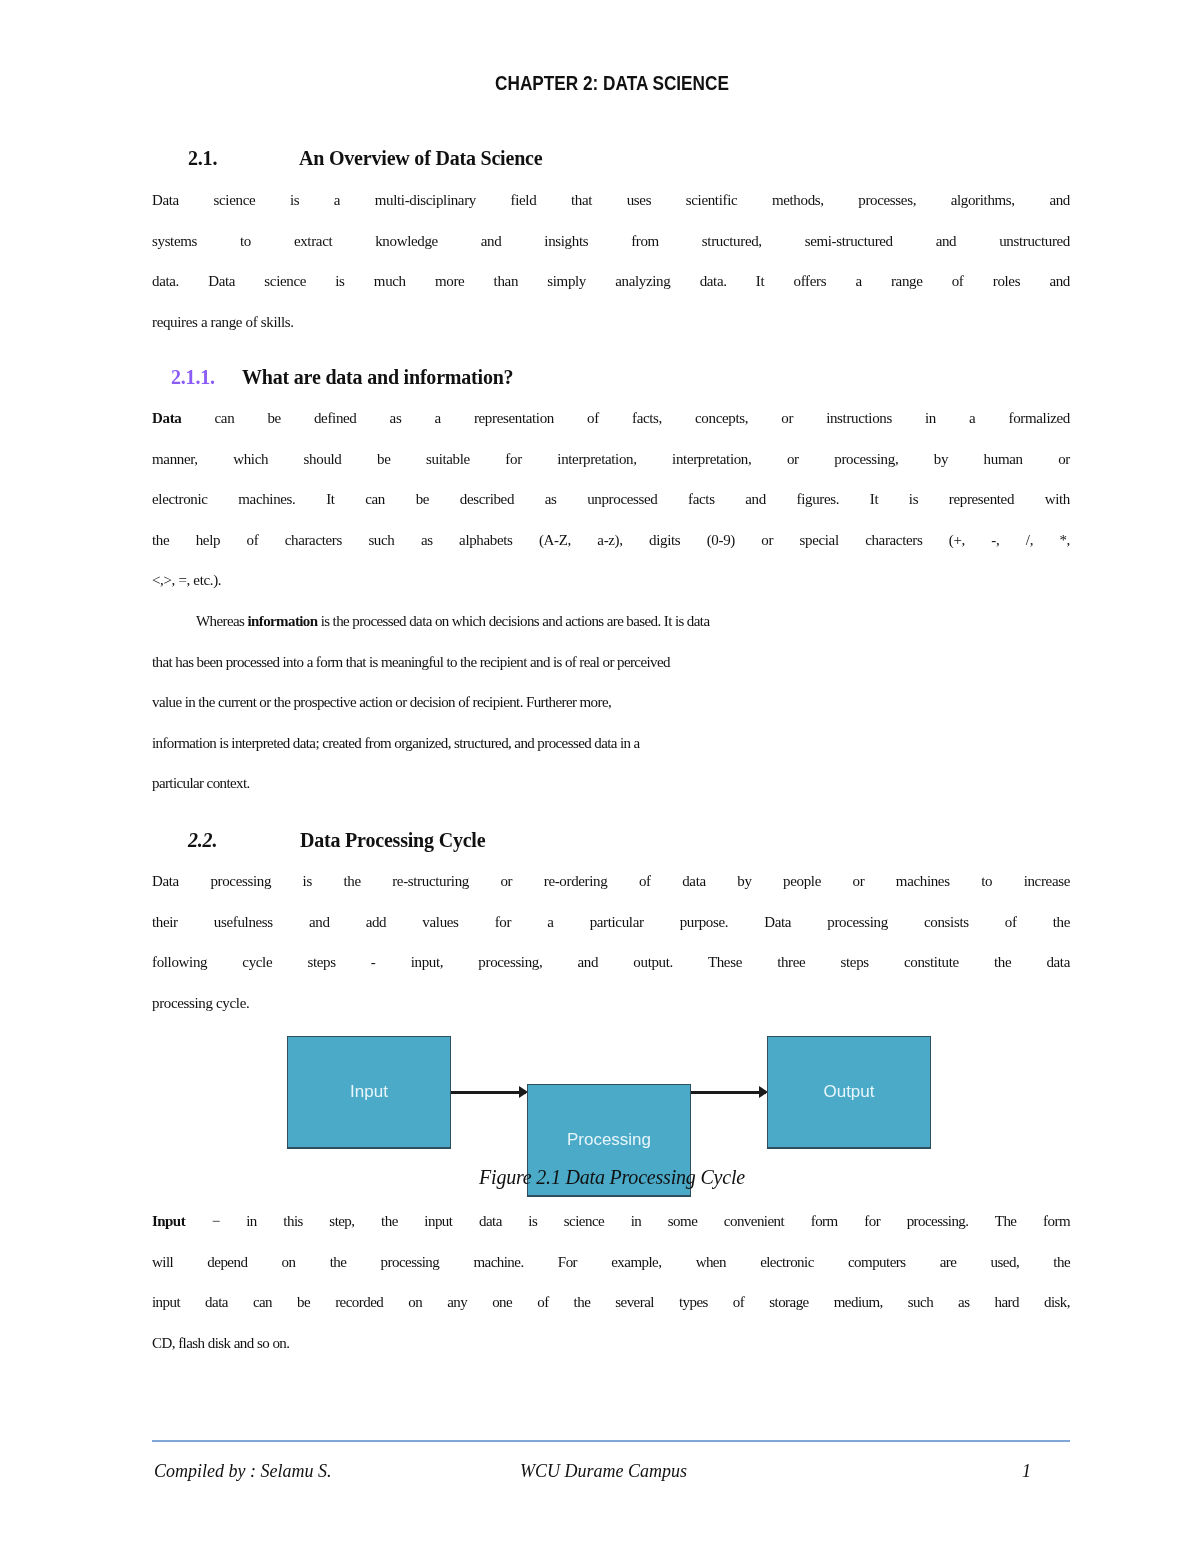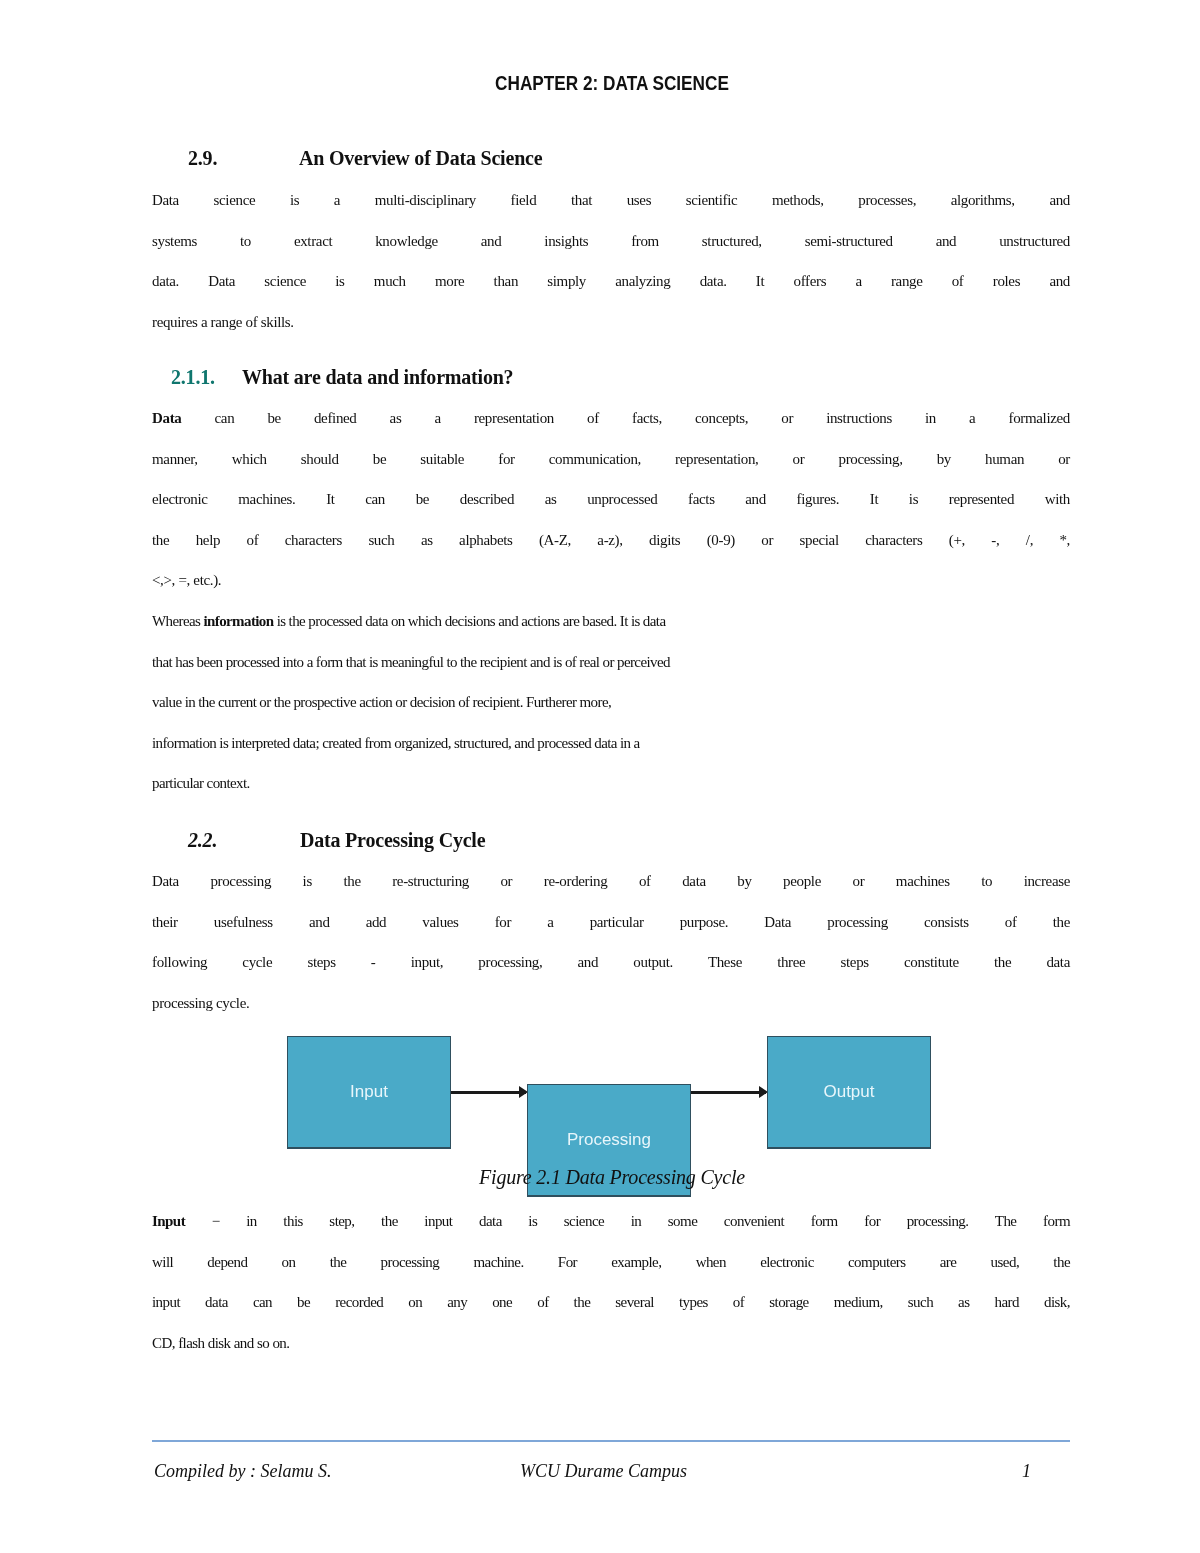--- a/index.html
+++ b/index.html
@@ -17,21 +17,21 @@
     .heading .num { position: absolute; left: 0; }
     .heading .txt { position: absolute; white-space: nowrap; }
     .para {
       position: absolute; left: 140px; width: 918px; font-family: "Liberation Serif", serif;
       font-size: 15px; line-height: 40.6px; text-align: justify; letter-spacing: -0.35px;
     }
     .para .line { display: block; height: 40.6px; white-space: nowrap; text-align: justify; text-align-last: justify; }
     .para .line.last { text-align-last: left; }
     .para .line.free { text-align-last: left; }
     b { font-weight: bold; }
-    .blue-num { color: #0f766e; }
+    .blue-num { color: #8b5cf6; }
     .figure {
       position: absolute; left: 275px; top: 1036px; width: 648px; height: 116px;
     }
     .box {
       position: absolute; top: 0; width: 164px; height: 113px; background: #4aaac8;
       border: 1.5px solid #2f4f5e; border-bottom-width: 2.5px; box-sizing: border-box;
       display: flex; align-items: center; justify-content: center;
       color: #e8f6fb; font-family: "Liberation Sans", sans-serif; font-size: 17px;
     }
     .arrow { position: absolute; top: 55px; height: 3px; background: #1a1a1a; }
@@ -47,46 +47,46 @@
     .footer { position: absolute; top: 1461px; font-family: Liberation Serif, serif; font-style: italic; font-size: 18px; }
   </style>
 </head>
 <body>
 
 <div class="page">
 
   <div class="chapter-title">CHAPTER 2: DATA SCIENCE</div>
 
   <div class="heading" style="left:176px; top:147px;">
-    <span class="num">2.9.</span>
+    <span class="num">2.1.</span>
     <span class="txt" style="left:111px;">An Overview of Data Science</span>
   </div>
 
   <div class="para" style="top:180px;">
     <span class="line">Data science is a multi-disciplinary field that uses scientific methods, processes, algorithms, and</span>
     <span class="line">systems to extract knowledge and insights from structured, semi-structured and unstructured</span>
     <span class="line">data. Data science is much more than simply analyzing data. It offers a range of roles and</span>
     <span class="line last">requires a range of skills.</span>
   </div>
 
   <div class="heading" style="left:159px; top:366px;">
     <span class="num blue-num">2.1.1.</span>
     <span class="txt" style="left:71px;">What are data and information?</span>
   </div>
 
   <div class="para" style="top:398px;">
     <span class="line"><b>Data</b><span style="white-space:pre;"> can be defined as a representation of facts, concepts, or instructions in a formalized</span></span>
-    <span class="line">manner, which should be suitable for communication, representation, or processing, by human or</span>
+    <span class="line">manner, which should be suitable for interpretation, interpretation, or processing, by human or</span>
     <span class="line">electronic machines. It can be described as unprocessed facts and figures. It is represented with</span>
     <span class="line">the help of characters such as alphabets (A-Z, a-z), digits (0-9) or special characters (+, -, /, *,</span>
     <span class="line last">&lt;,&gt;, =, etc.).</span>
   </div>
 
   <div class="para" style="top:601px; letter-spacing:-0.6px;">
-    <span class="line free"><span style="white-space:pre;">Whereas </span><b>information</b><span style="white-space:pre;"> is the processed data on which decisions and actions are based. It is data</span></span>
+    <span class="line free"><span style="white-space:pre;margin-left:44px;">Whereas </span><b>information</b><span style="white-space:pre;"> is the processed data on which decisions and actions are based. It is data</span></span>
     <span class="line free">that has been processed into a form that is meaningful to the recipient and is of real or perceived</span>
     <span class="line free">value in the current or the prospective action or decision of recipient. Furtherer more,</span>
     <span class="line free">information is interpreted data; created from organized, structured, and processed data in a</span>
     <span class="line free">particular context.</span>
   </div>
 
   <div class="heading" style="left:176px; top:829px;">
     <span class="num" style="font-style:italic;">2.2.</span>
     <span class="txt" style="left:112px;">Data Processing Cycle</span>
   </div>

